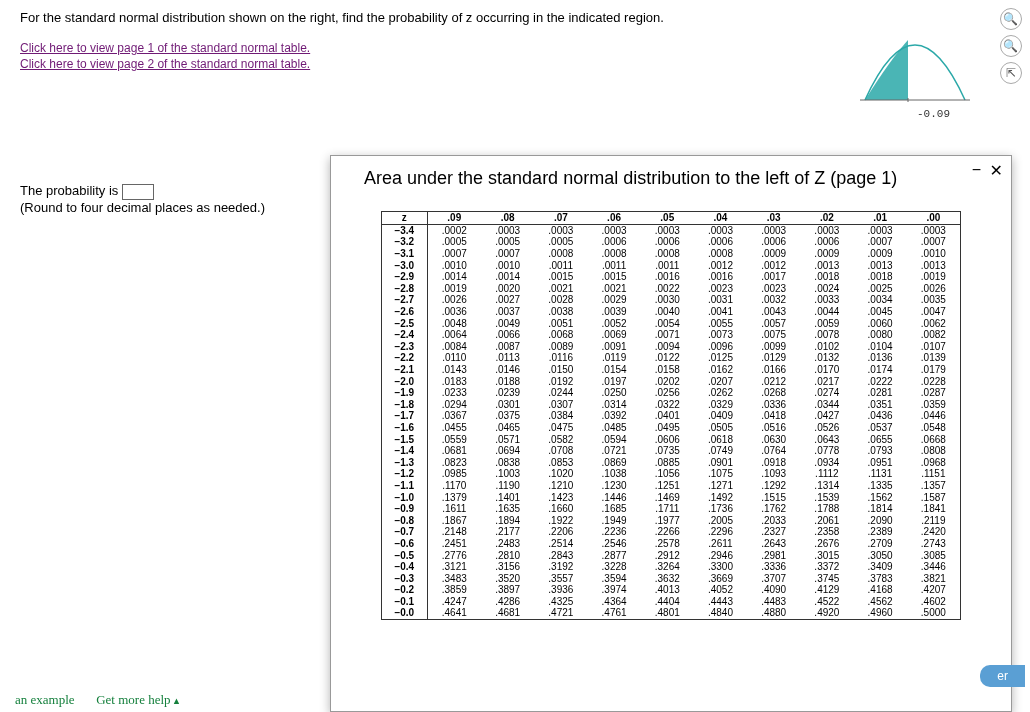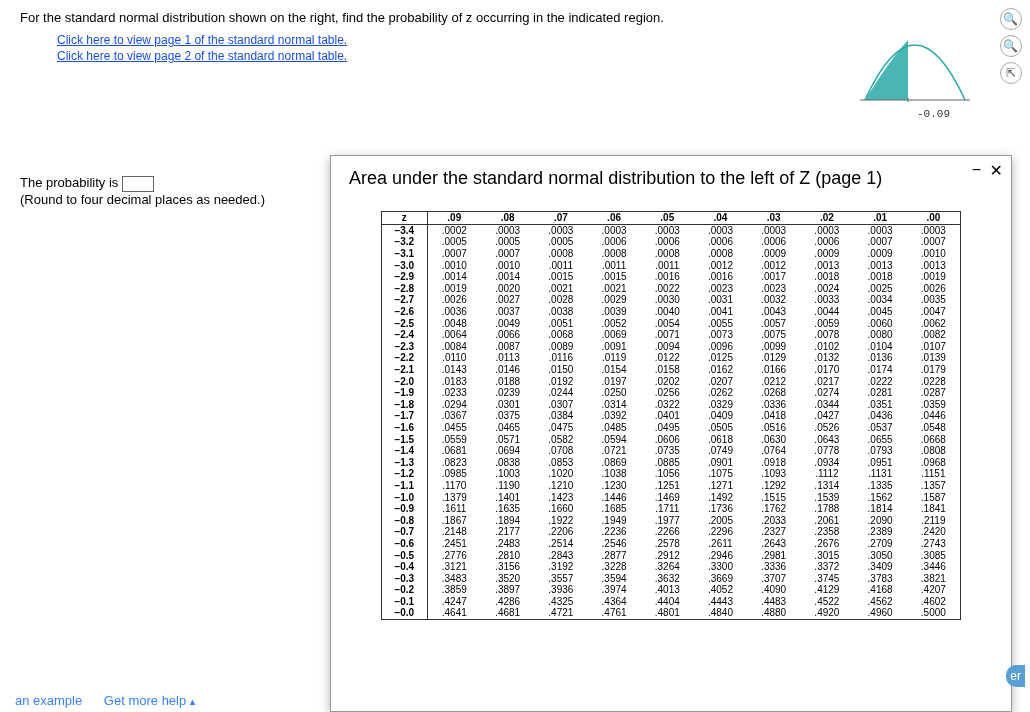--- a/index.html
+++ b/index.html
@@ -12,30 +12,29 @@
   height: 712px;
   overflow: hidden;
   position: relative;
 }
 .top-section {
   padding: 10px 20px 10px 20px;
   position: relative;
 }
 .question-text {
   font-size: 13px;
-  margin-bottom: 8px;
+  margin-bottom: 16px;
 }
 .link {
-  color: #1d4ed8;
+  color: #701a75;
   text-decoration: underline;
   cursor: pointer;
   display: block;
   font-size: 12px;
   margin-bottom: 2px;
-  margin-left: 37px;
 }
 .curve-container {
   position: absolute;
   right: 60px;
   top: 30px;
   width: 110px;
   height: 90px;
 }
 .curve-label {
   position: absolute;
@@ -82,21 +81,21 @@
   left: 330px;
   top: 155px;
   width: 680px;
   height: 555px;
   background: #fff;
   border: 1px solid #999;
   box-shadow: 0 3px 10px rgba(0,0,0,0.3);
 }
 .popup-title {
   font-size: 18px;
-  padding: 12px 18px;
+  padding: 12px 33px;
   font-family: Arial, sans-serif;
 }
 .close-x {
   position: absolute;
   right: 8px;
   top: 5px;
   font-size: 16px;
   cursor: pointer;
 }
 .minus {
@@ -131,30 +130,31 @@
   border-right: 1px solid #333;
   font-weight: bold;
 }
 .bottom-links {
   position: absolute;
   bottom: 4px;
   left: 15px;
   font-size: 13px;
 }
 .bottom-link {
-  color: #3b82f6;
+  color: #15803d;
   margin-right: 18px;
+  font-family: Liberation Serif, serif;
 }
 .er-badge {
   position: absolute;
   right: 5px;
   bottom: 25px;
   background: #5a9fd4;
   color: #fff;
-  padding: 4px 4px;
+  padding: 4px 17px;
   border-radius: 10px 0 0 10px;
   font-size: 12px;
 }
 </style>
 </head>
 <body>
 
 <div class="top-section">
   <div class="question-text">For the standard normal distribution shown on the right, find the probability of z occurring in the indicated region.</div>
   <a class="link">Click here to view page 1 of the standard normal table.</a>

